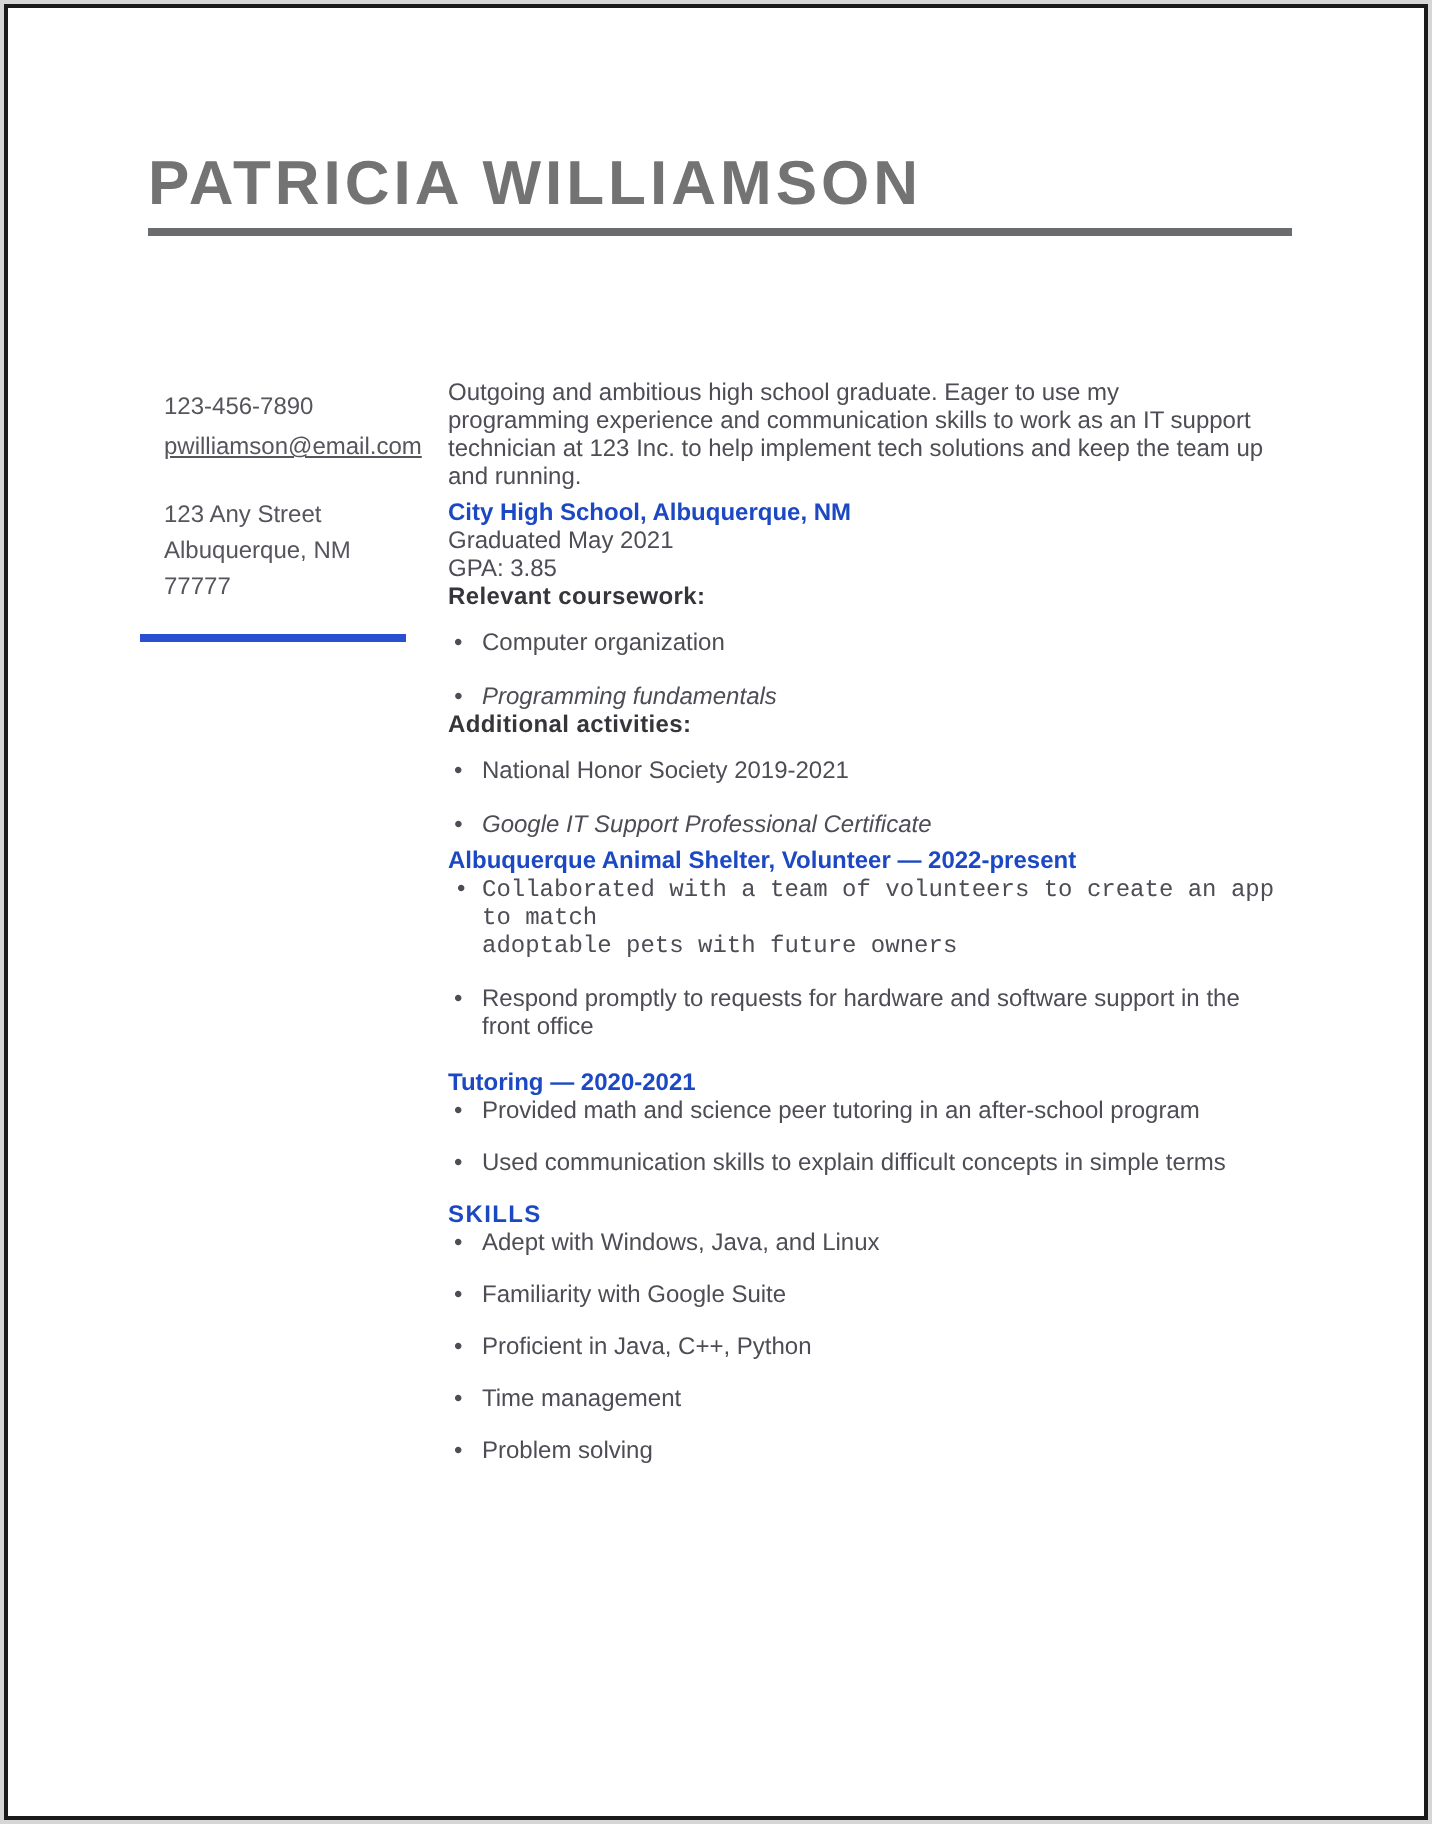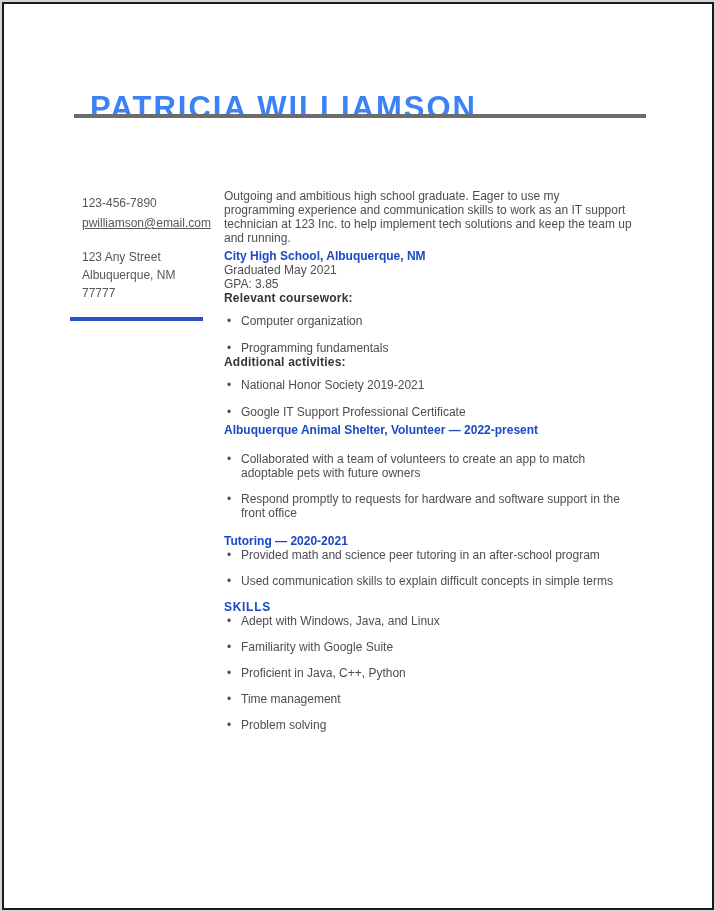--- a/index.html
+++ b/index.html
@@ -12,24 +12,24 @@
   .page {
     position: absolute; left: 2px; top: 2px;
     width: 708px; height: 904px;
     background: #ffffff;
     border: 2px solid #1a1a1a;
     overflow: hidden;
   }
   
   .name {
     position: absolute; left: 70px; top: 70px;
-    margin: 16px;
+    margin: 0;
     font-size: 31px; line-height: 36px;
     font-weight: bold; letter-spacing: 2px;
-    color: #3b82f6;
+    color: #737373;
     white-space: nowrap;
   }
   .title-rule {
     position: absolute; left: 70px; top: 110px;
     width: 572px; height: 4px;
     background: #6a6c6e;
   }
   
   .contact {
     position: absolute; left: 78px; top: 190px;
@@ -78,22 +78,22 @@
     padding-left: 17px;
     margin-top: 12px;
     white-space: pre-line;
   }
   ul.bullets li::before {
     content: "\2022";
     position: absolute; left: 3px; top: 0;
     color: #4d4d55;
   }
   ul.bullets.after-label li { margin-top: 9px; }
-  ul.bullets.after-label li + li { margin-top: 13px; }
-  ul.bullets.after-title li:first-child { margin-top: 15px; }
+  ul.bullets.after-label li + li { margin-top: 13px; font-style: italic; }
+  ul.bullets.after-title li:first-child { margin-top: 1px; font-family: Liberation Mono, monospace; }
   ul.bullets.tight-first li:first-child { margin-top: 0; }
 </style>
 </head>
 <body>
 
 <div class="page">
 
   <h1 class="name">PATRICIA WILLIAMSON</h1>
   <div class="title-rule"></div>
 

